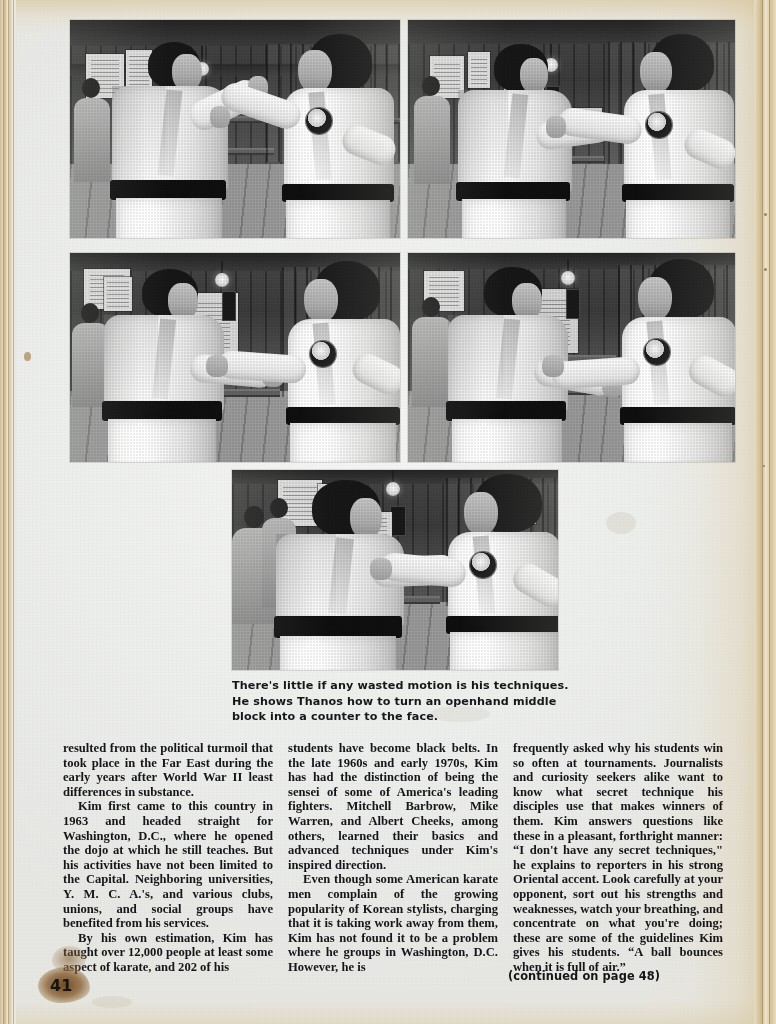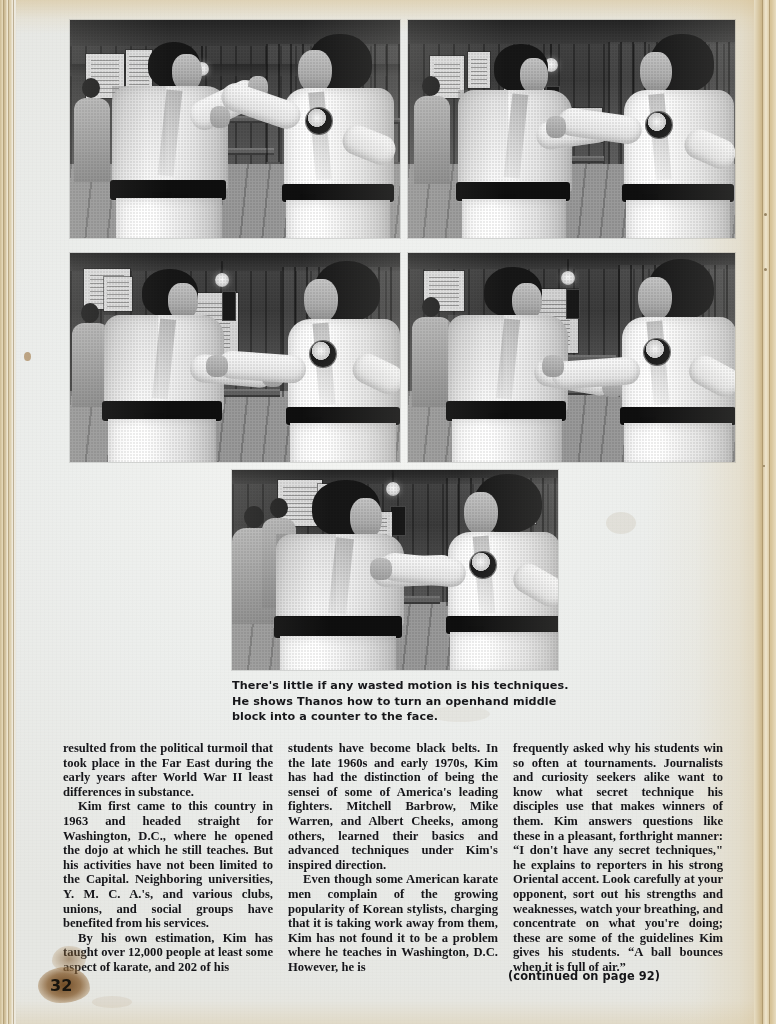--- a/index.html
+++ b/index.html
@@ -618,32 +618,32 @@
   <div class="cols" style="left:63px; top:741px; width:660px;">
 
     <div class="col">
       <p>resulted from the political turmoil that took place in the Far East during the early years after World War II least differences in substance.</p>
       <p class="indent">Kim first came to this country in 1963 and headed straight for Washington, D.C., where he opened the dojo at which he still teaches. But his activities have not been limited to the Capital. Neighboring universities, Y. M. C. A.'s, and various clubs, unions, and social groups have benefited from his services.</p>
       <p class="indent">By his own estimation, Kim has taught over 12,000 people at least some aspect of karate, and 202 of his</p>
     </div>
 
     <div class="col">
       <p>students have become black belts. In the late 1960s and early 1970s, Kim has had the distinction of being the sensei of some of America's leading fighters. Mitchell Barbrow, Mike Warren, and Albert Cheeks, among others, learned their basics and advanced techniques under Kim's inspired direction.</p>
-      <p class="indent">Even though some American karate men complain of the growing popularity of Korean stylists, charging that it is taking work away from them, Kim has not found it to be a problem where he teaches in Washington, D.C. However, he is</p>
+      <p class="indent">Even though some American karate men complain of the growing popularity of Korean stylists, charging that it is taking work away from them, Kim has not found it to be a problem where he groups in Washington, D.C. However, he is</p>
     </div>
 
     <div class="col">
       <p>frequently asked why his students win so often at tournaments. Journalists and curiosity seekers alike want to know what secret technique his disciples use that makes winners of them. Kim answers questions like these in a pleasant, forthright manner: “I don't have any secret techniques," he explains to reporters in his strong Oriental accent. Look carefully at your opponent, sort out his strengths and weaknesses, watch your breathing, and concentrate on what you're doing; these are some of the guidelines Kim gives his students. “A ball bounces when it is full of air.”</p>
     </div>
   </div>
 
-  <div class="continued" style="left:508px; top:969px;">(continued on page 92)</div>
+  <div class="continued" style="left:508px; top:969px;">(continued on page 48)</div>
 
   <div class="folio-stain2" style="left:52px; top:946px; width:34px; height:26px;"></div>
   <div class="folio-stain" style="left:38px; top:967px; width:52px; height:36px;"></div>
-  <div class="folio" style="left:50px; top:976px;">32</div>
+  <div class="folio" style="left:50px; top:976px;">41</div>
 
   <div class="spot" style="left:24px; top:352px; width:7px; height:9px; background:rgba(150,104,48,.55);"></div>
   <div class="spot" style="left:606px; top:512px; width:30px; height:22px; background:rgba(168,150,120,.16);"></div>
   <div class="spot" style="left:430px; top:706px; width:60px; height:16px; background:rgba(170,156,128,.12);"></div>
   <div class="spot" style="left:92px; top:996px; width:40px; height:12px; background:rgba(176,150,110,.14);"></div>
 
 </div>
 
 </body></html>

